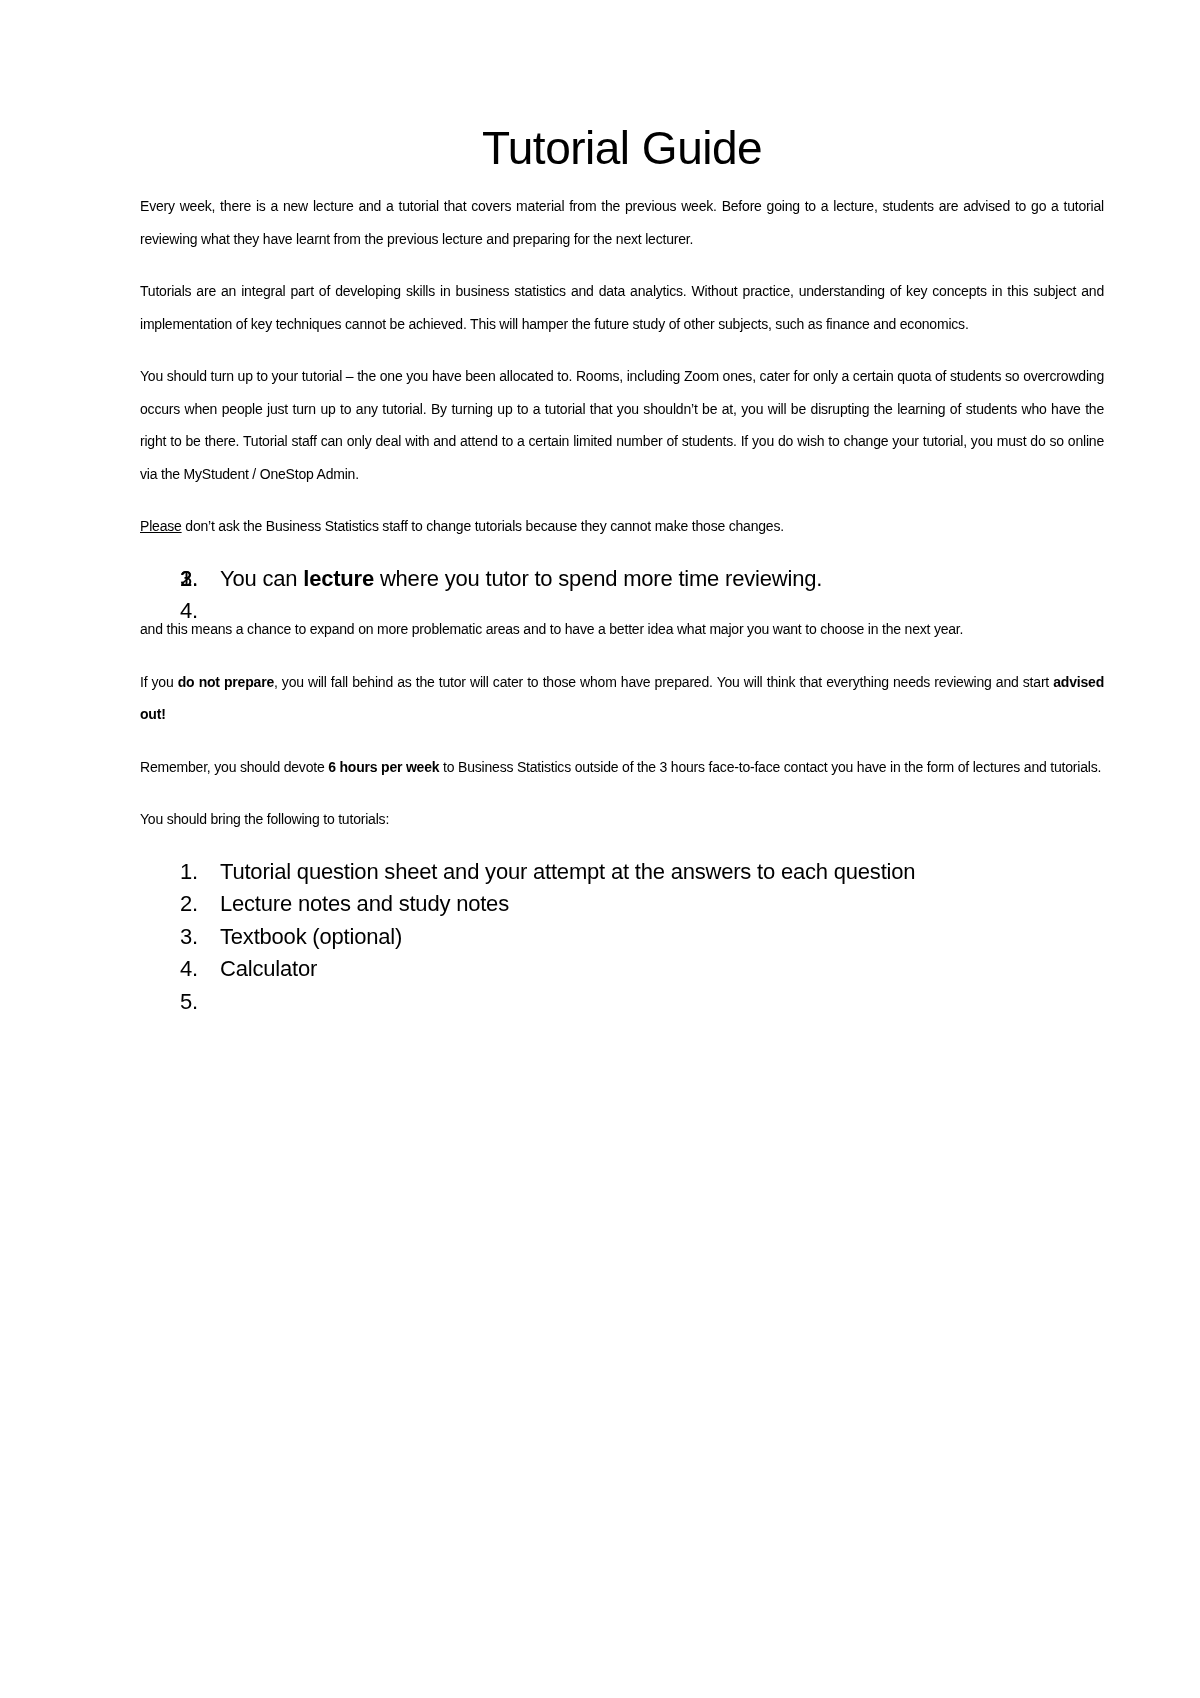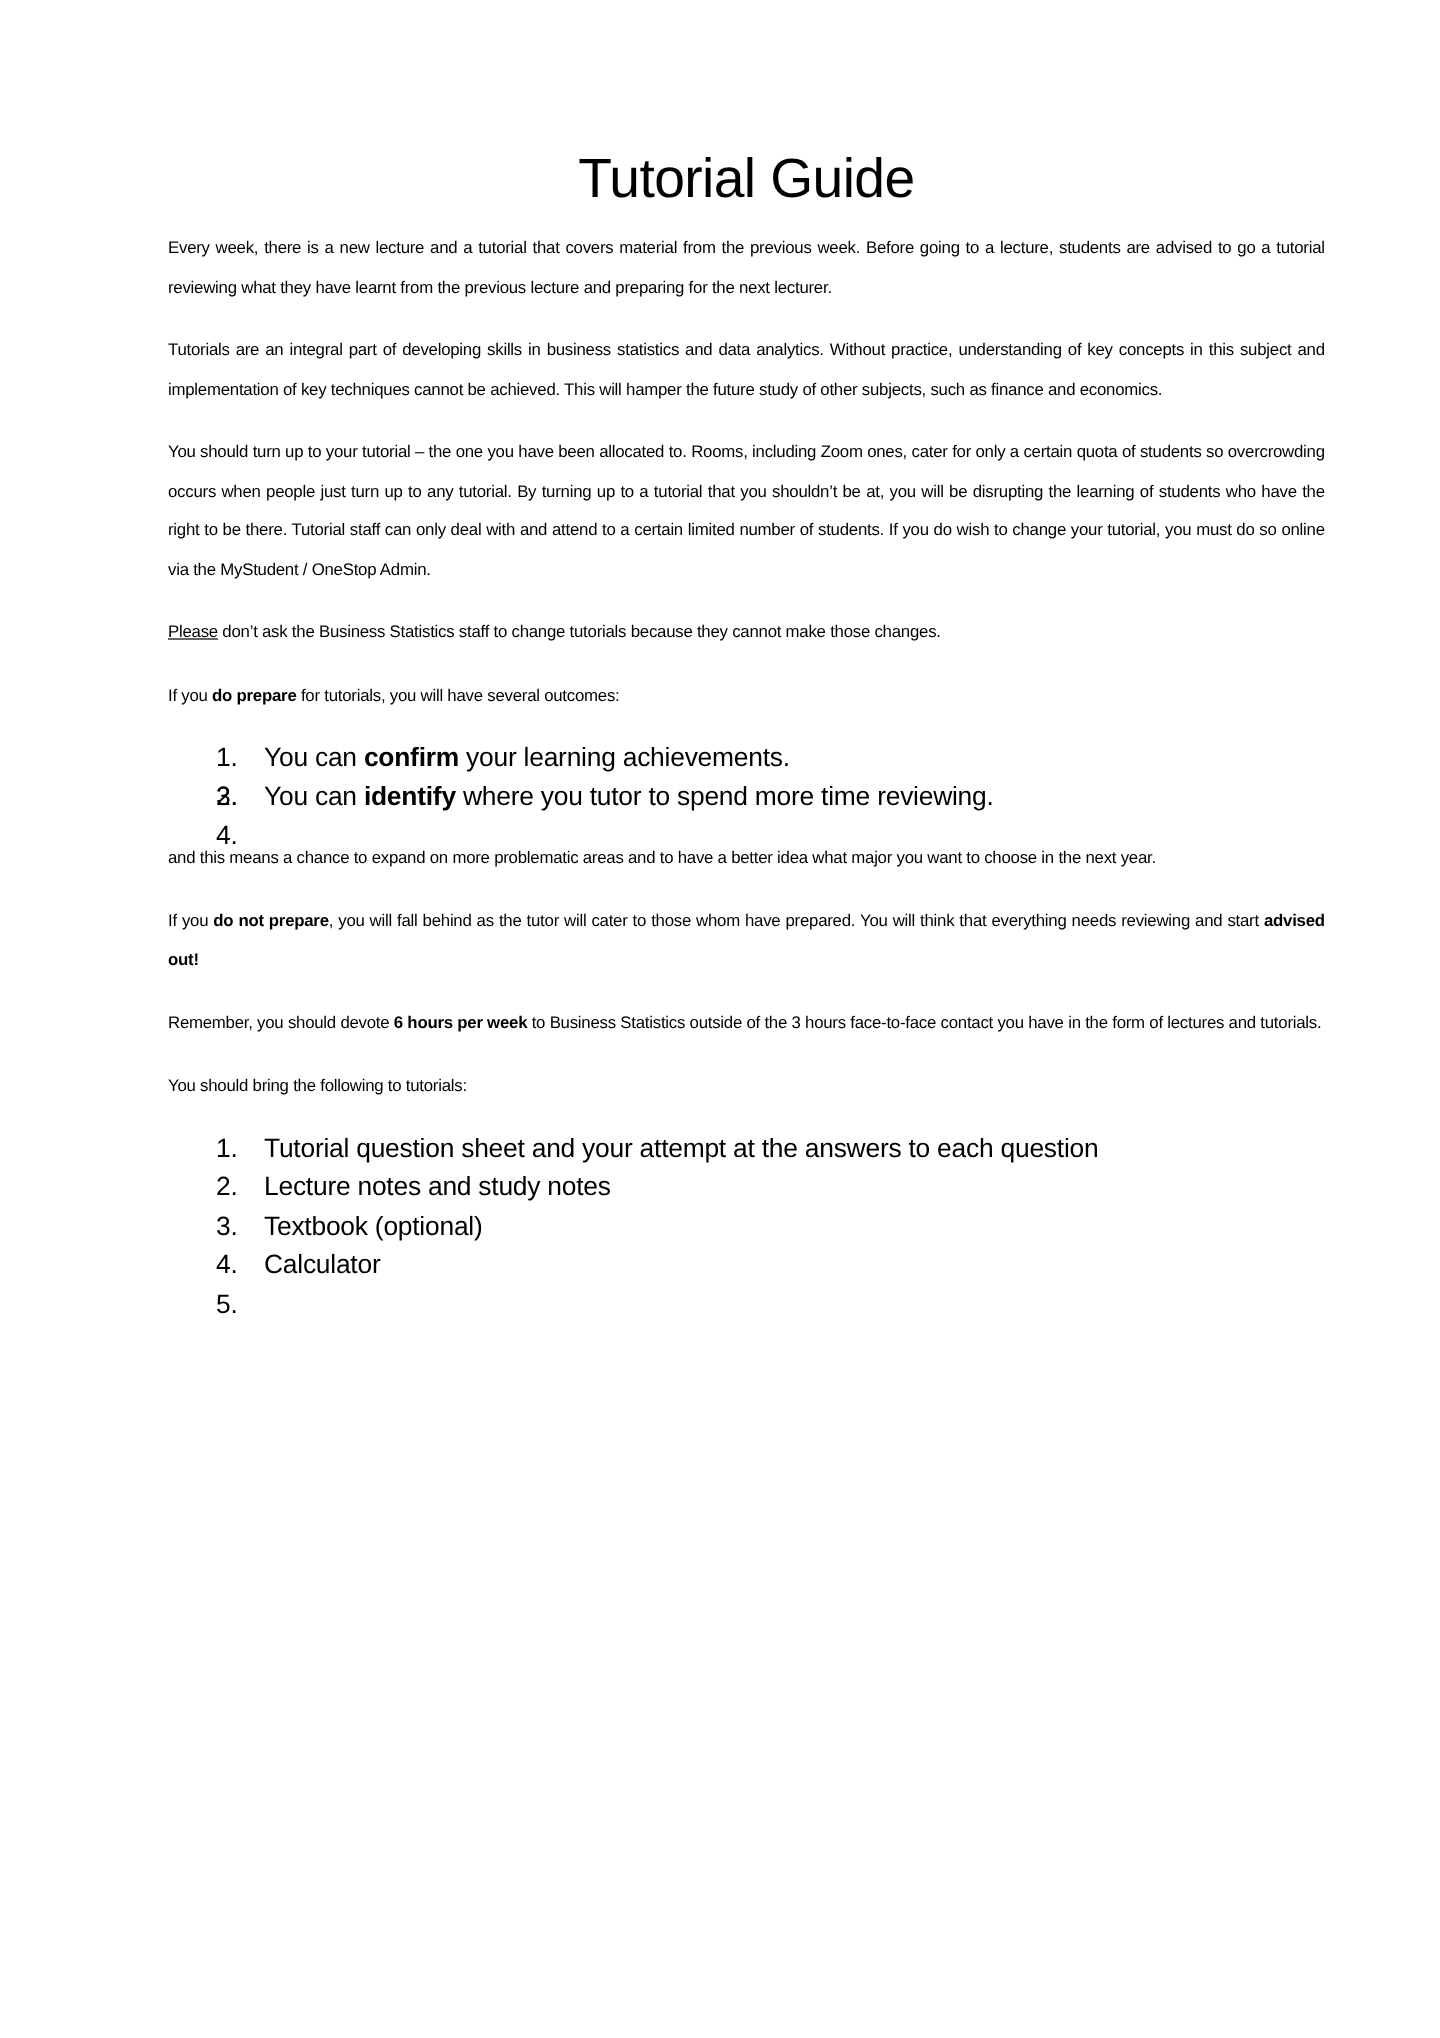--- a/index.html
+++ b/index.html
@@ -56,25 +56,24 @@
 </head>
 <body>
 
 <div class="page">
   <h1 class="title">Tutorial Guide</h1>
   <div id="doc-body">
       <p class="para"><span class="">Every week, there is a new lecture and a tutorial that covers material from the previous week. Before going to a lecture, students are advised to go a tutorial reviewing what they have learnt from the previous lecture and preparing for the next lecturer.</span></p>
       <p class="para"><span class="">Tutorials are an integral part of developing skills in business statistics and data analytics. Without practice, understanding of key concepts in this subject and implementation of key techniques cannot be achieved. This will hamper the future study of other subjects, such as finance and economics.</span></p>
       <p class="para"><span class="">You should turn up to your tutorial – the one you have been allocated to. Rooms, including Zoom ones, cater for only a certain quota of students so overcrowding occurs when people just turn up to any tutorial. By turning up to a tutorial that you shouldn’t be at, you will be disrupting the learning of students who have the right to be there. Tutorial staff can only deal with and attend to a certain limited number of students. If you do wish to change your tutorial, you must do so online via the MyStudent / OneStop Admin.</span></p>
       <p class="para"><span class="u">Please</span><span class=""> don’t ask the Business Statistics staff to change tutorials because they cannot make those changes.</span></p>
-      <p class="para"><span class="">If you </span><span class="b ">do prepare</span><span class=""> for tutorials, you will have several outcomes:</span></p>
       <div class="olist">
-        <div class="li"><span class="num">1.</span><span><span class="">You can </span><span class="b ">confirm</span><span class=""> your learning achievements.</span></span></div>
+        <div class="li"><span class="num">1.</span></div>
         <div class="li"><span class="num">2.</span></div>
-        <div class="li"><span class="num">3.</span><span><span class="">You can </span><span class="b ">identify</span><span class=""> where you tutor to spend more time reviewing.</span></span></div>
+        <div class="li"><span class="num">3.</span><span><span class="">You can </span><span class="b ">lecture</span><span class=""> where you tutor to spend more time reviewing.</span></span></div>
         <div class="li"><span class="num">4.</span></div>
       </div>
       <p class="para"><span class="">and this means a chance to expand on more problematic areas and to have a better idea what major you want to choose in the next year.</span></p>
       <p class="para"><span class="">If you </span><span class="b ">do not prepare</span><span class="">, you will fall behind as the tutor will cater to those whom have prepared. You will think that everything needs reviewing and start </span><span class="b ">advised out!</span></p>
       <p class="para"><span class="">Remember, you should devote </span><span class="b ">6 hours per week</span><span class=""> to Business Statistics outside of the 3 hours face-to-face contact you have in the form of lectures and tutorials.</span></p>
       <p class="para"><span class="">You should bring the following to tutorials:</span></p>
       <div class="olist">
         <div class="li"><span class="num">1.</span><span><span class="">Tutorial question sheet and your attempt at the answers to each question</span></span></div>
         <div class="li"><span class="num">2.</span><span><span class="">Lecture notes and study notes</span></span></div>
         <div class="li"><span class="num">3.</span><span><span class="">Textbook (optional)</span></span></div>

